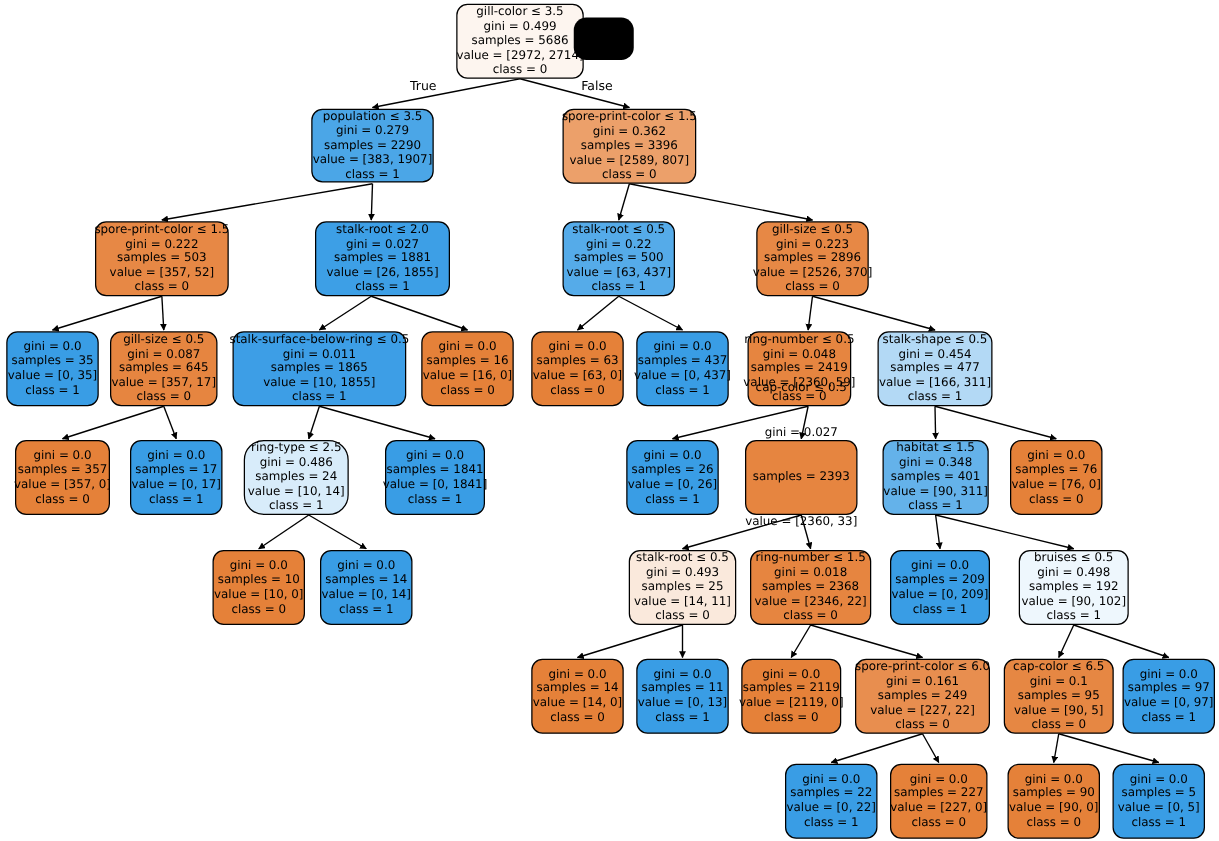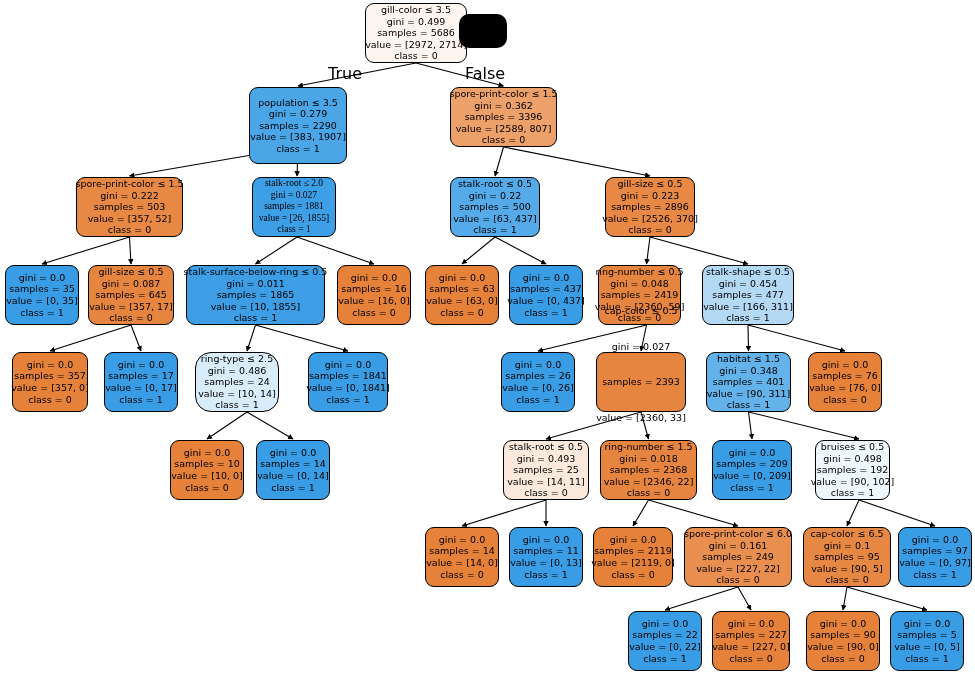--- a/index.html
+++ b/index.html
@@ -24,21 +24,21 @@
     padding:3px 5px 3px 5px;
     white-space:nowrap;
     display:flex;
     flex-direction:column;
     justify-content:center;
     align-items:center;
   }
   .node span{display:block;}
   .edge-label{
     position:absolute;
-    font-size:16px;
+    font-size:10px;
     color:#000000;
     white-space:nowrap;
   }
   .artifact{
     position:absolute;
     background:#000000;
     border-radius:10px;
   }
 </style>
 </head>
@@ -93,42 +93,42 @@
       </g>
   </svg>
   <div id="nodes-layer">
       <div class="node" id="node-n0" style="left: 365px; top: 3px; width: 102px; height: 60px; background: rgb(253, 245, 239);">
         <span>gill-color ≤ 3.5</span>
         <span>gini = 0.499</span>
         <span>samples = 5686</span>
         <span>value = [2972, 2714]</span>
         <span>class = 0</span>
       </div>
-      <div class="node" id="node-n1" style="left: 249px; top: 87px; width: 98px; height: 77px; background: rgb(75, 166, 231);">
+      <div class="node" id="node-n1" style="left: 249px; top: 87px; width: 98px; height: 59px; background: rgb(75, 166, 231);">
         <span>population ≤ 3.5</span>
         <span>gini = 0.279</span>
         <span>samples = 2290</span>
         <span>value = [383, 1907]</span>
         <span>class = 1</span>
       </div>
       <div class="node" id="node-n2" style="left: 450px; top: 87px; width: 107px; height: 60px; background: rgb(236, 160, 106);">
         <span>spore-print-color ≤ 1.5</span>
         <span>gini = 0.362</span>
         <span>samples = 3396</span>
         <span>value = [2589, 807]</span>
         <span>class = 0</span>
       </div>
       <div class="node" id="node-n3" style="left: 76px; top: 177px; width: 107px; height: 60px; background: rgb(231, 136, 69);">
         <span>spore-print-color ≤ 1.5</span>
         <span>gini = 0.222</span>
         <span>samples = 503</span>
         <span>value = [357, 52]</span>
         <span>class = 0</span>
       </div>
-      <div class="node" id="node-n4" style="left: 252px; top: 177px; width: 84px; height: 60px; background: rgb(61, 159, 230); font-family: Liberation Serif, serif;">
+      <div class="node" id="node-n4" style="left: 252px; top: 177px; width: 108px; height: 60px; background: rgb(61, 159, 230);">
         <span>stalk-root ≤ 2.0</span>
         <span>gini = 0.027</span>
         <span>samples = 1881</span>
         <span>value = [26, 1855]</span>
         <span>class = 1</span>
       </div>
       <div class="node" id="node-n5" style="left: 450px; top: 177px; width: 90px; height: 60px; background: rgb(85, 171, 233);">
         <span>stalk-root ≤ 0.5</span>
         <span>gini = 0.22</span>
         <span>samples = 500</span>
@@ -270,21 +270,21 @@
         <span>samples = 2368</span>
         <span>value = [2346, 22]</span>
         <span>class = 0</span>
       </div>
       <div class="node" id="node-n27" style="left: 712px; top: 440px; width: 80px; height: 60px; background: rgb(57, 157, 229);">
         <span>gini = 0.0</span>
         <span>samples = 209</span>
         <span>value = [0, 209]</span>
         <span>class = 1</span>
       </div>
-      <div class="node" id="node-n28" style="left: 815px; top: 440px; width: 75px; height: 60px; background: rgb(238, 247, 253);">
+      <div class="node" id="node-n28" style="left: 815px; top: 440px; width: 88px; height: 60px; background: rgb(238, 247, 253);">
         <span>bruises ≤ 0.5</span>
         <span>gini = 0.498</span>
         <span>samples = 192</span>
         <span>value = [90, 102]</span>
         <span>class = 1</span>
       </div>
       <div class="node" id="node-n29" style="left: 425px; top: 527px; width: 74px; height: 60px; background: rgb(229, 129, 57);">
         <span>gini = 0.0</span>
         <span>samples = 14</span>
         <span>value = [14, 0]</span>

